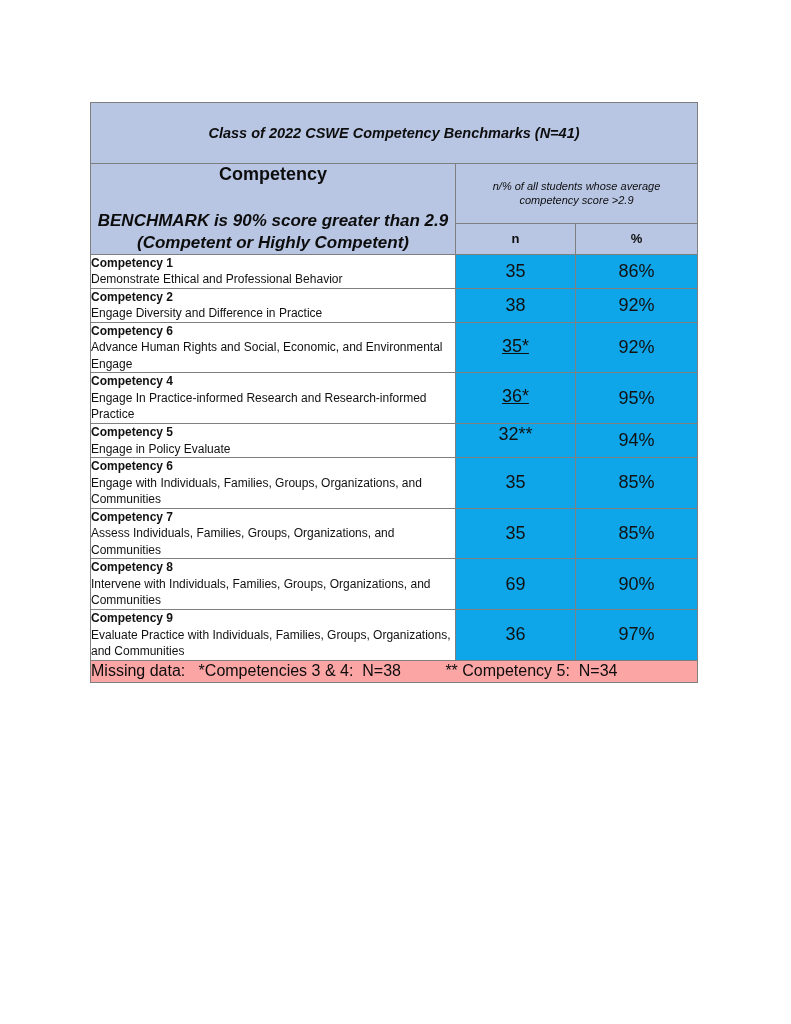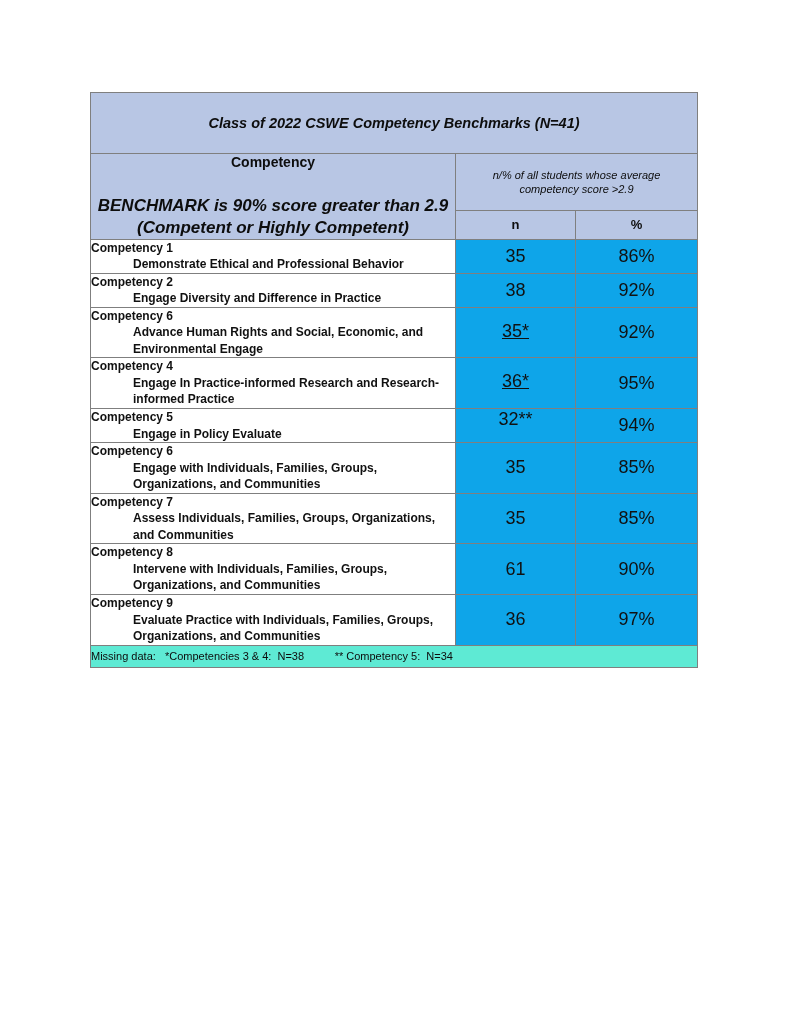--- a/index.html
+++ b/index.html
@@ -17,21 +17,21 @@
 
   .page {
     position: relative;
     width: 791px;
     height: 1024px;
   }
 
   .table-wrap {
     position: absolute;
     left: 90px;
-    top: 92px;
+    top: 102px;
     width: 607px;
   }
 
   table.benchmarks {
     width: 607px;
     border-collapse: collapse;
     table-layout: fixed;
   }
 
   table.benchmarks td {
@@ -58,21 +58,21 @@
     text-align: center;
     color: #0d0d0d;
   }
   .hdr-competency {
     height: 80px;
     padding: 6px 8px 8px 8px;
     vertical-align: top;
   }
   .hdr-competency .line1 {
     font-weight: bold;
-    font-size: 14px;
+    font-size: 18px;
     font-style: normal;
     margin-bottom: 25px;
   }
   .hdr-competency .line2,
   .hdr-competency .line3 {
     font-weight: bold;
     font-style: italic;
     font-size: 17px;
     line-height: 1.28;
   }
@@ -100,45 +100,44 @@
     padding: 4px 0 5px 11px;
     font-size: 12px;
     line-height: 1.38;
     vertical-align: top;
     background: #ffffff;
   }
   .comp-cell .comp-title {
     font-weight: bold;
   }
   .comp-cell .comp-desc {
-    font-weight: bold;
-    margin-left: 42px;
+    font-weight: normal;
   }
 
   .num-cell, .pct-cell {
     text-align: center;
     font-size: 18px;
     background: #0ea5e9;
   }
   .num-cell.va-top {
     vertical-align: top;
     padding-top: 13px;
     text-decoration: underline;
   }
   .num-cell.va-upper {
     vertical-align: middle;
     padding-bottom: 12px;
     margin-top: 28px;
   }
 
   
   .footer-cell {
-    background: #5eead4;
+    background: #fca5a5;
     height: 21px;
-    font-size: 11px;
+    font-size: 16px;
     color: #0d0d0d;
     padding: 0 0 0 6px;
     white-space: pre;
     border: 1px solid #7f7f7f;
     vertical-align: middle;
   }
 </style>
 </head>
 <body>
 
@@ -234,21 +233,21 @@
           </td>
           <td class="num-cell">35</td>
           <td class="pct-cell">85%</td>
         </tr>
 
         <tr>
           <td class="comp-cell">
             <div class="comp-title">Competency 8</div>
             <div class="comp-desc">Intervene with Individuals, Families, Groups, Organizations, and Communities</div>
           </td>
-          <td class="num-cell">61</td>
+          <td class="num-cell">69</td>
           <td class="pct-cell">90%</td>
         </tr>
 
         <tr>
           <td class="comp-cell">
             <div class="comp-title">Competency 9</div>
             <div class="comp-desc">Evaluate Practice with Individuals, Families, Groups, Organizations, and Communities</div>
           </td>
           <td class="num-cell">36</td>
           <td class="pct-cell">97%</td>

